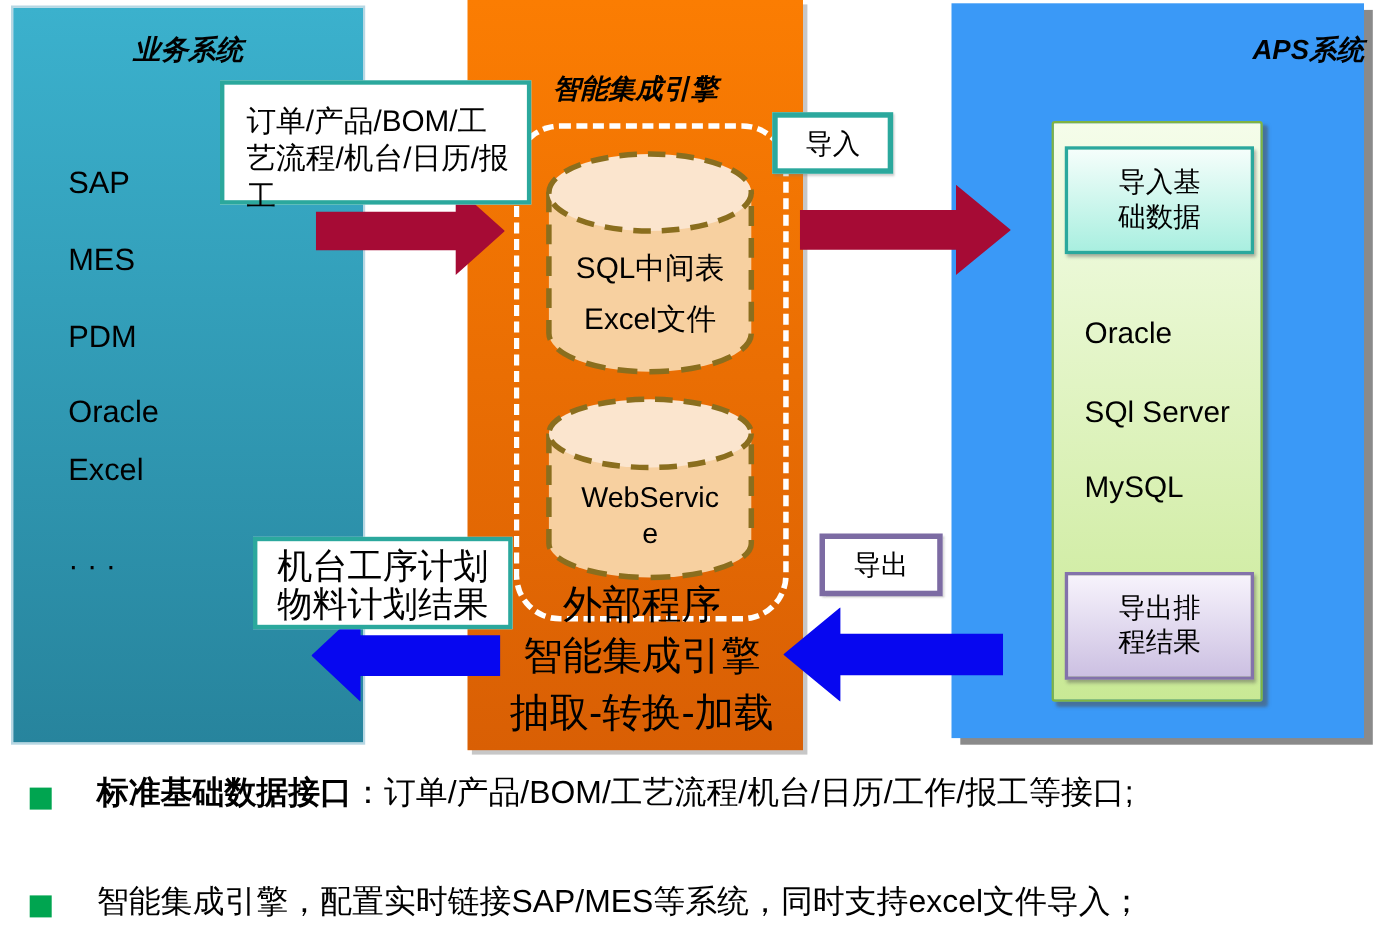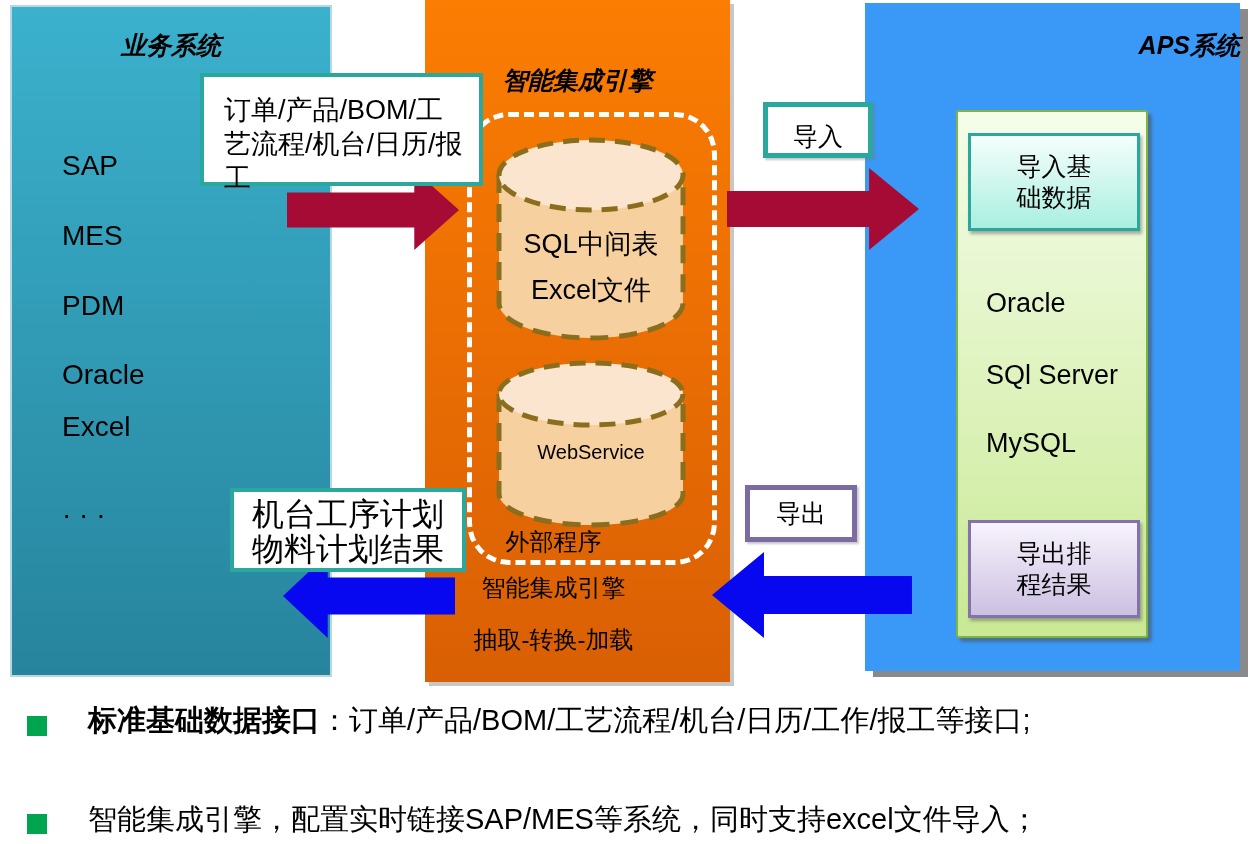--- a/index.html
+++ b/index.html
@@ -39,23 +39,23 @@
   .dashed-box{position:absolute;left:467px;top:112px;width:240px;height:443px;
     border:5px dashed #fff;border-radius:42px;z-index:2;}
   .cyl-wrap{position:absolute;z-index:3;}
   .cyl-wrap svg{position:absolute;left:0;top:0;}
   .cyl1{left:493px;top:135px;width:196px;height:210px;}
   .cyl2{left:493px;top:358px;width:196px;height:174px;}
   .cyl-body{fill:var(--cyl-body);stroke:var(--cyl-stroke);stroke-width:5;stroke-dasharray:18 11;}
   .cyl-cap{fill:var(--cyl-cap);stroke:var(--cyl-stroke);stroke-width:5;stroke-dasharray:16 10;}
   .cyl-text{position:absolute;width:100%;text-align:center;z-index:4;}
   .cyl1-text{top:86px;font-size:27px;line-height:46px;}
-  .cyl2-text{top:78px;font-size:20px;line-height:33px;width:138px;left:29px;
+  .cyl2-text{top:78px;font-size:26px;line-height:33px;width:138px;left:29px;
     word-break:break-all;}
-  .eng-note{position:absolute;width:305px;left:401px;text-align:center;font-size:24px;z-index:4;}
+  .eng-note{position:absolute;width:305px;left:431px;text-align:center;font-size:36px;z-index:4;}
 
   
   .green-panel{position:absolute;left:956px;top:110px;width:188px;height:524px;z-index:2;
     background:linear-gradient(180deg,var(--green-top),var(--green-bottom));
     border:2px solid var(--green-border);border-radius:3px;
     box-shadow:4px 4px 3px rgba(80,80,80,.55);}
   .io-box{position:absolute;left:10px;width:166px;height:92px;
     display:flex;align-items:center;justify-content:center;text-align:center;
     font-size:25px;line-height:31px;box-shadow:2px 3px 3px rgba(80,80,80,.45);}
   .import-box{top:21px;border:3px solid var(--label-border-teal);
@@ -76,21 +76,21 @@
   .label-box{position:absolute;background:#fff;z-index:6;}
   .lb-out{left:200px;top:73px;width:255px;height:89px;
     border:4px solid var(--label-border-teal);
     font-size:27px;line-height:34px;padding:16px 0 0 20px;overflow:visible;}
   .lb-out div{white-space:nowrap;}
   .lb-in{left:230px;top:488px;width:210px;height:71px;
     border:4px solid var(--label-border-teal);
     font-size:32px;line-height:35px;padding:5px 0 0 18px;}
   .lb-io{display:flex;align-items:center;justify-content:center;font-size:25px;
     box-shadow:2px 2px 2px rgba(120,120,120,.4);}
-  .lb-import{left:763px;top:102px;width:100px;height:46px;border:5px solid var(--label-border-teal);align-items:flex-end;}
+  .lb-import{left:702px;top:102px;width:100px;height:46px;border:5px solid var(--label-border-teal);}
   .lb-export{left:745px;top:485px;width:102px;height:47px;border:5px solid var(--label-border-purple);}
 
   
   .bullet-sq{position:absolute;left:27px;width:20px;height:20px;background:var(--bullet-green);z-index:2;}
   .sq1{top:716px;} .sq2{top:814px;}
   .bullet-text{position:absolute;left:88px;font-size:29px;white-space:nowrap;z-index:2;}
   .bt1{top:701px;} .bt2{top:800px;}
   .bullet-text b{font-weight:bold;}
 </style>
 </head>

